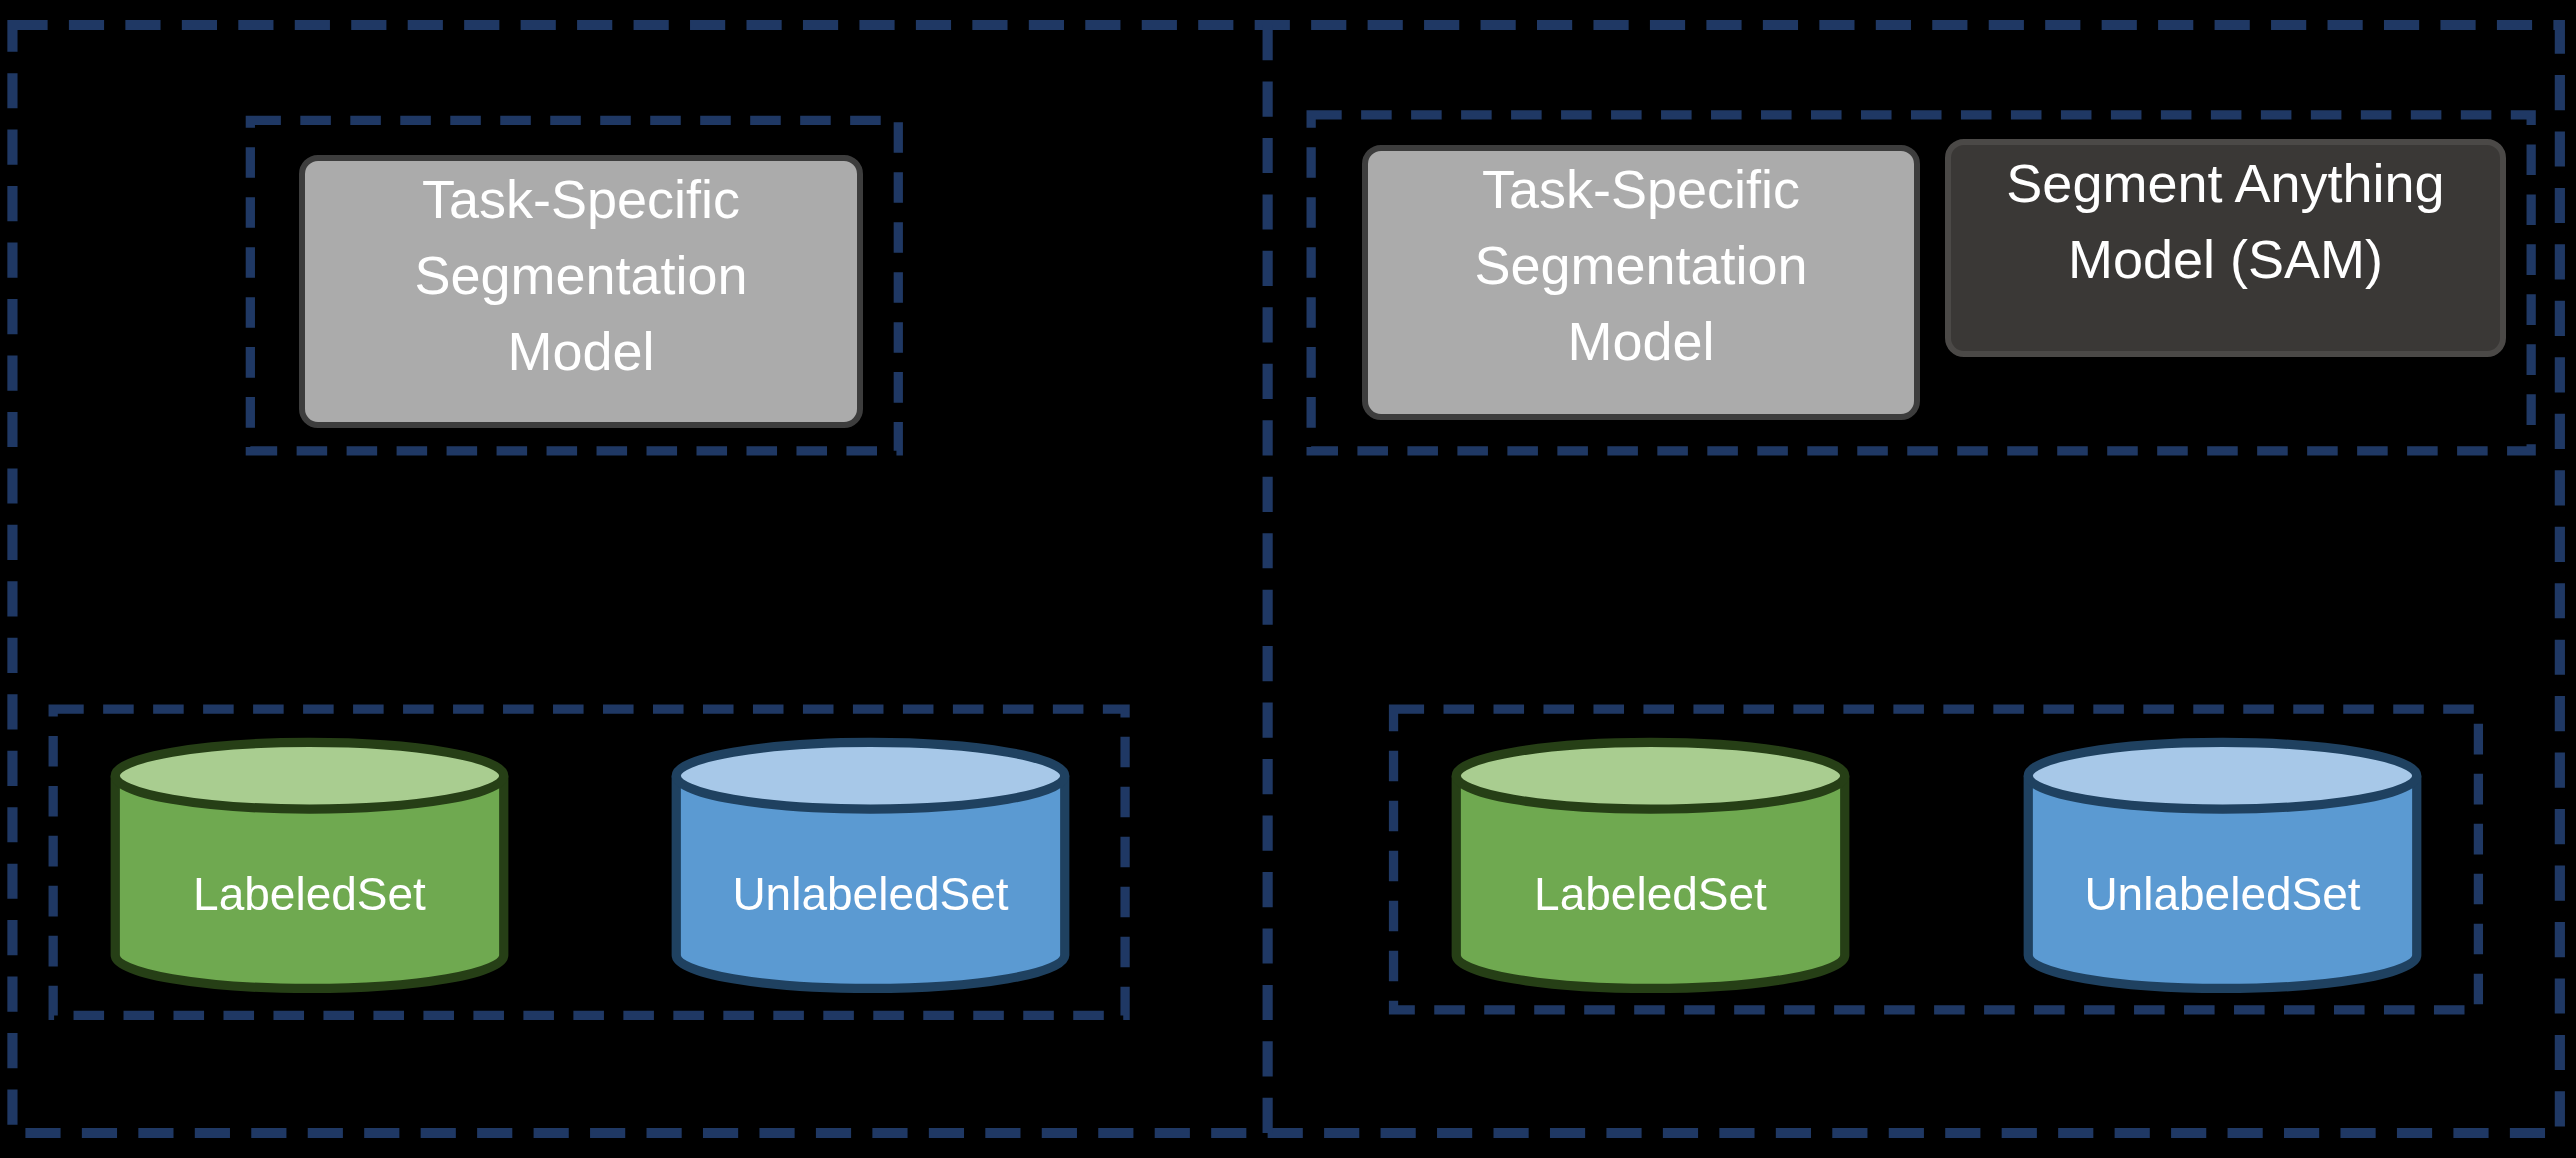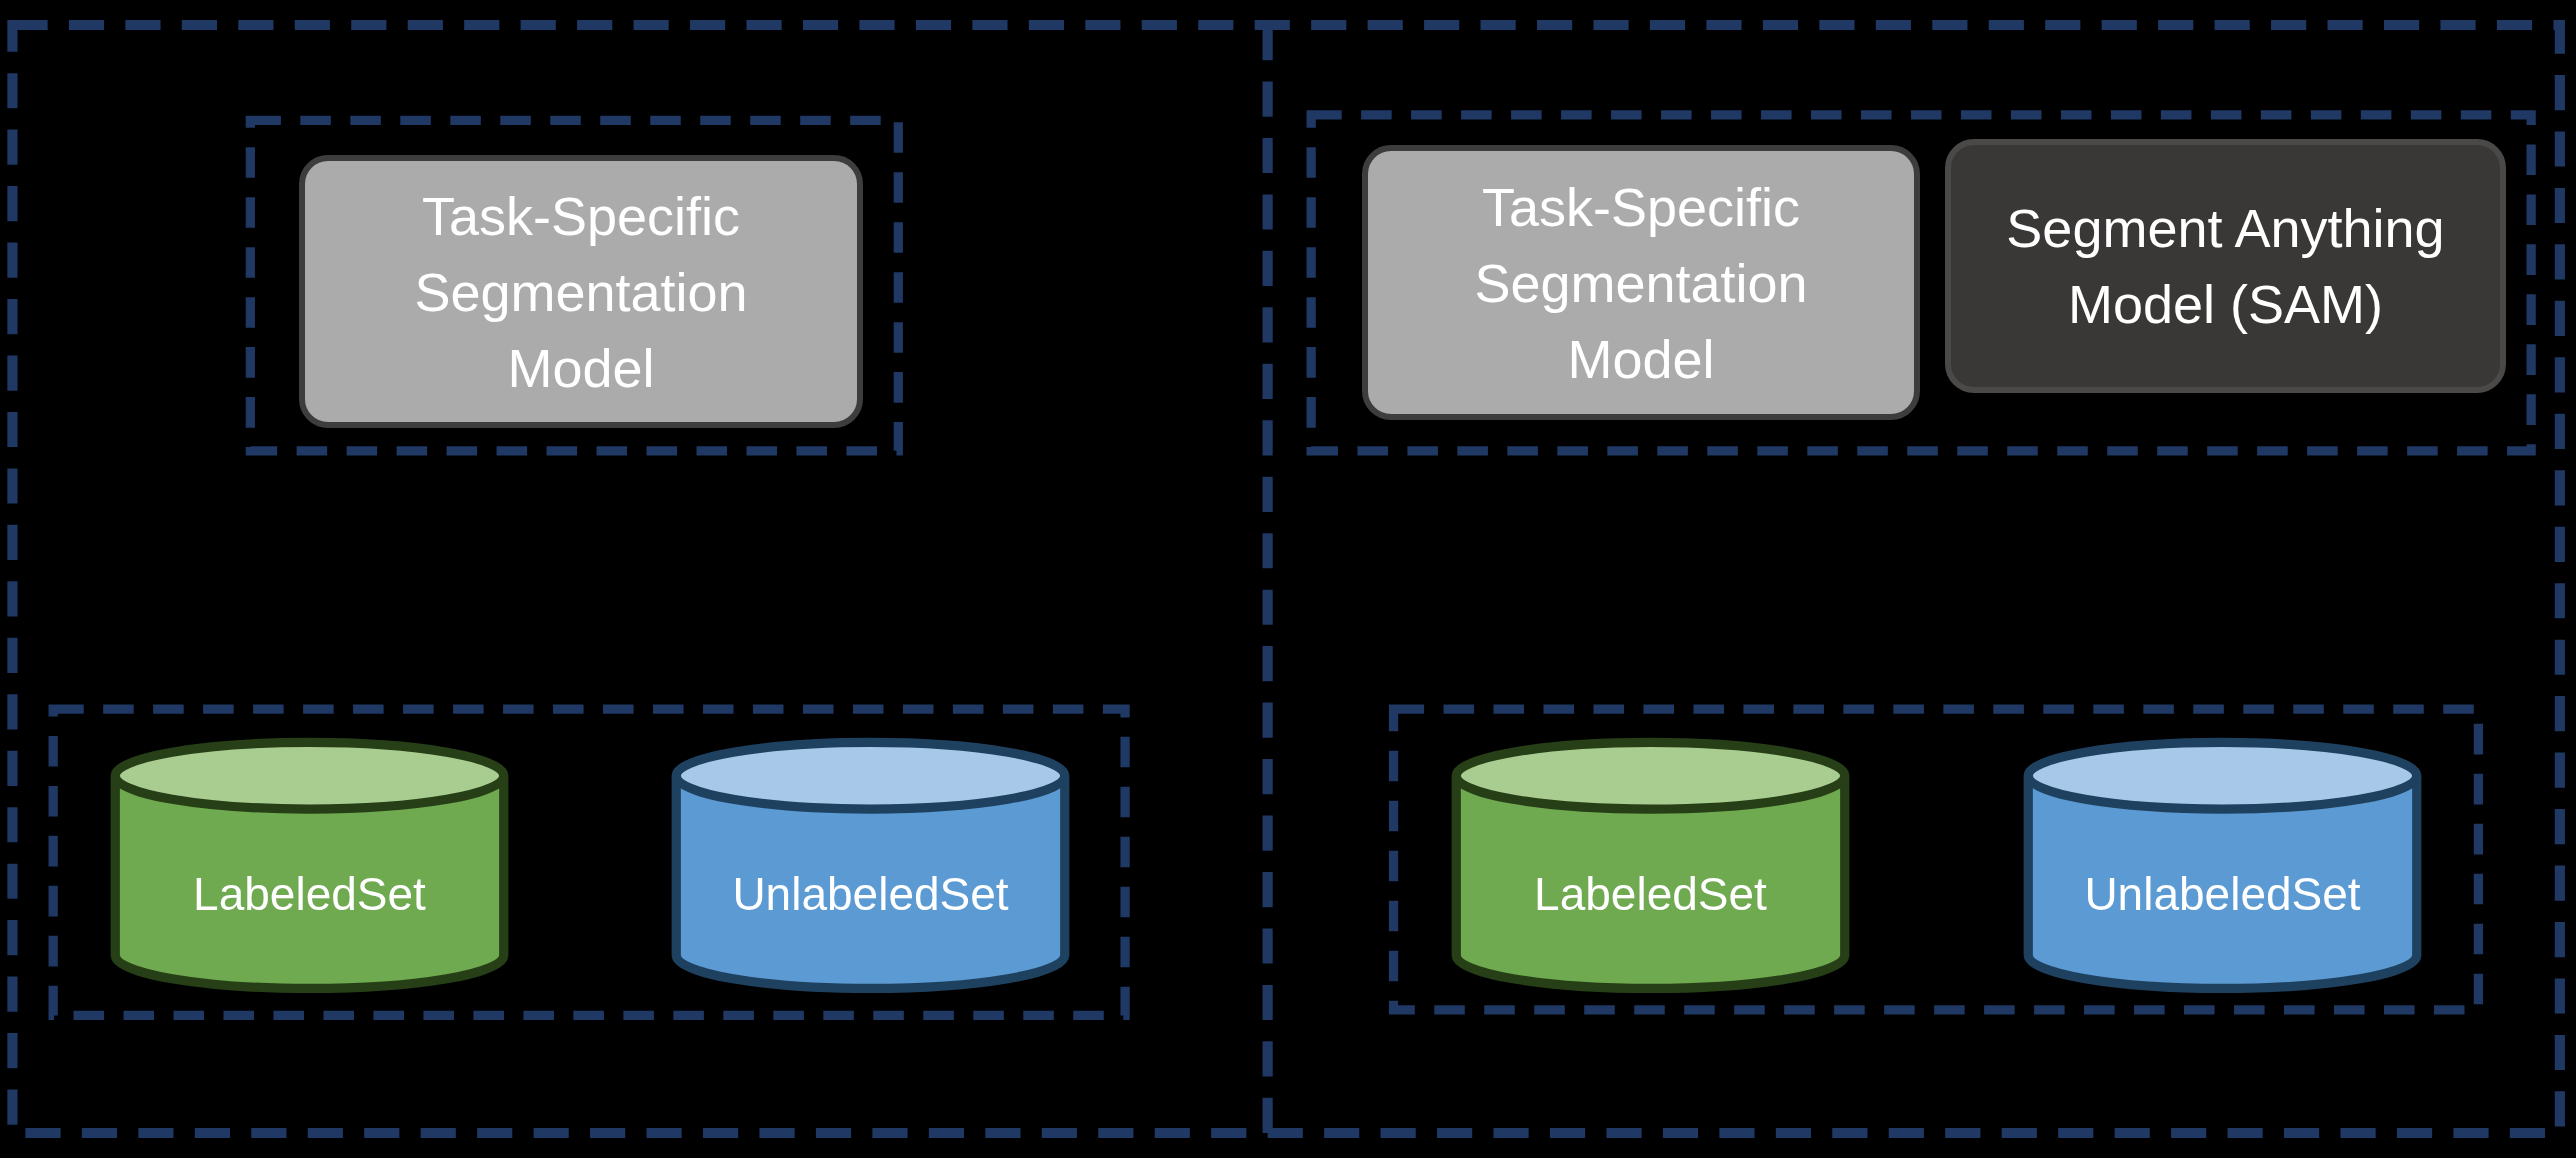--- a/index.html
+++ b/index.html
@@ -32,24 +32,24 @@
   }
   .dash-inner {
     stroke-width: 10;
     stroke-dasharray: 33 21;
   }
   .box {
     position: absolute;
     display: flex;
     flex-direction: column;
     align-items: center;
-    justify-content: center;
+    justify-content: flex-start;
     text-align: center;
     color: #ffffff;
-    border-radius: 29px;
+    border-radius: 19px;
     box-sizing: border-box;
   }
   .box span {
     display: block;
     font-size: 54px;
     line-height: 76px;
     white-space: nowrap;
   }
   .box-gray {
     background: #ababab;
@@ -115,21 +115,21 @@
     <span>Segmentation</span>
     <span>Model</span>
   </div>
 
   <div class="box box-gray" style="left:1362px; top:145px; width:558px; height:275px;">
     <span>Task-Specific</span>
     <span>Segmentation</span>
     <span>Model</span>
   </div>
 
-  <div class="box box-dark" style="left:1945px; top:139px; width:561px; height:254px;">
+  <div class="box box-dark" style="left:1945px; top:139px; width:561px; height:218px;">
     <span>Segment Anything</span>
     <span>Model (SAM)</span>
   </div>
 
   <div class="cyl cyl-green" style="left:106px; top:733px;">
     <svg width="407" height="264" viewBox="0 0 440 285">
       <path class="cyl-body" d="M10,46 L10,240 A210,36 0 0 0 430,240 L430,46"></path>
       <ellipse class="cyl-top" cx="220" cy="46" rx="210" ry="36"></ellipse>
     </svg>
     <div class="cyl-label">

